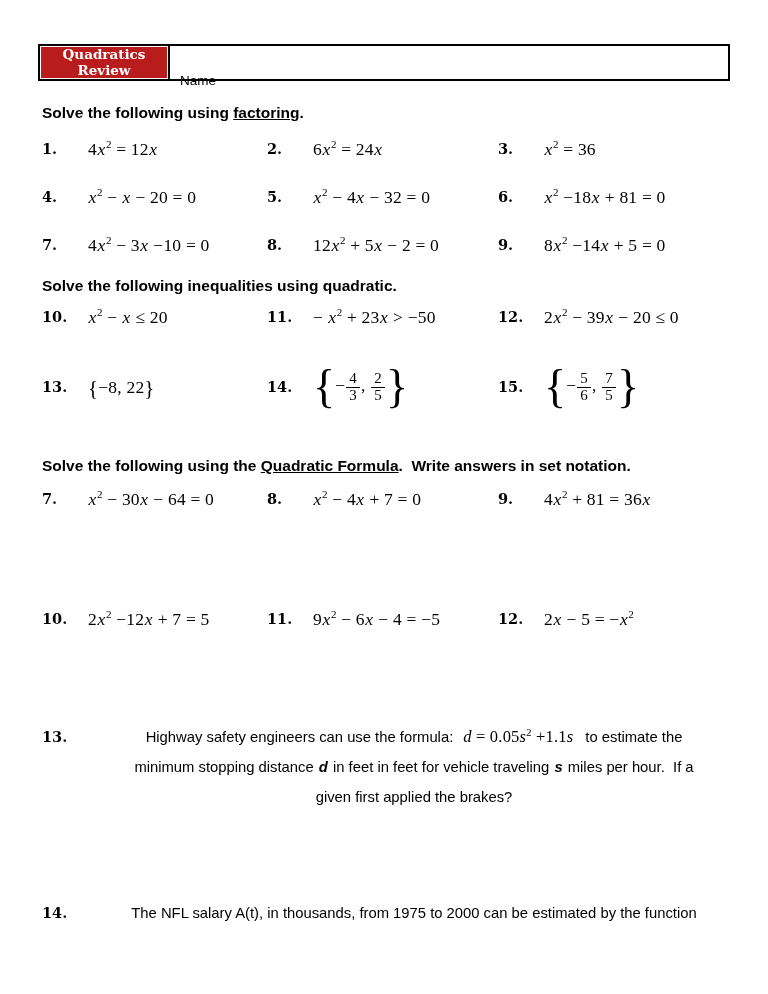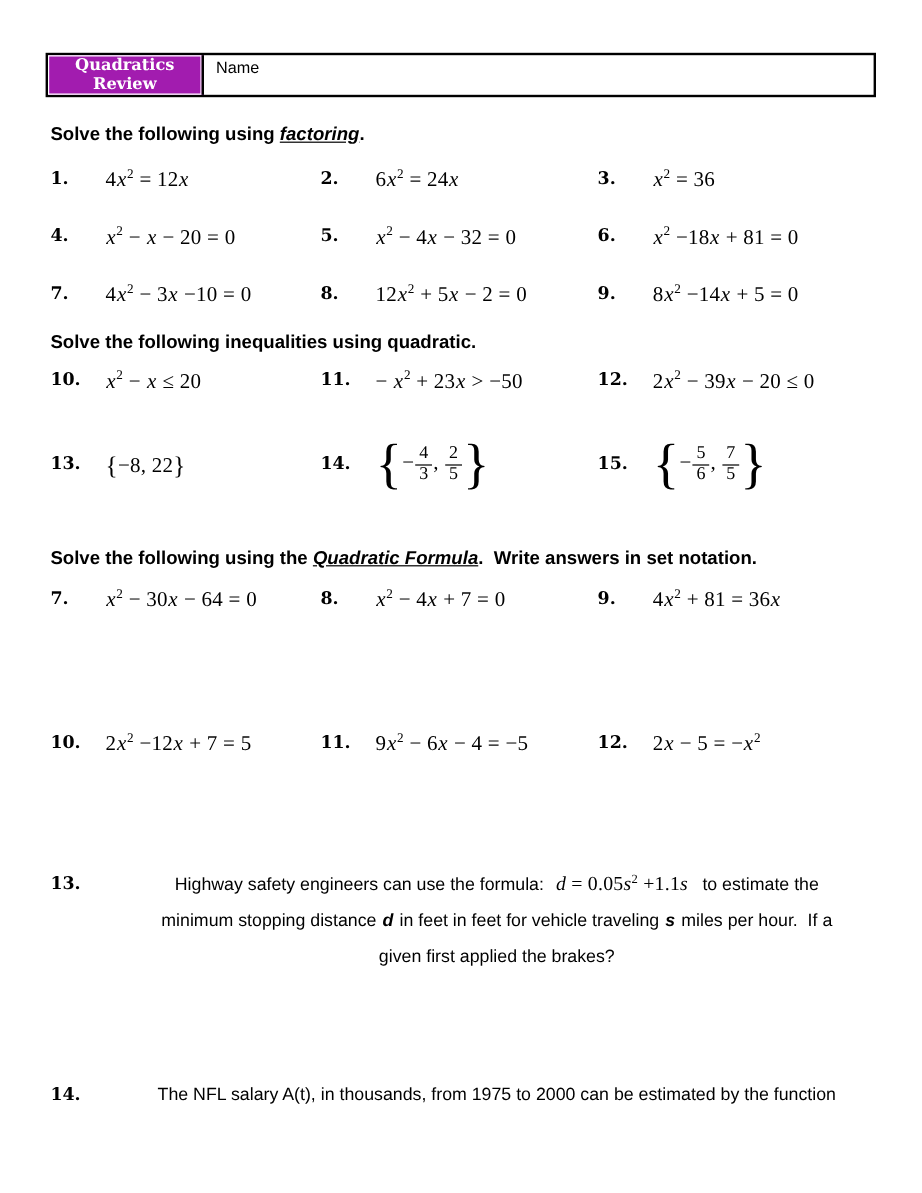--- a/index.html
+++ b/index.html
@@ -10,33 +10,33 @@
     overflow:hidden;
   }
   .page { position:absolute; inset:0; background:#ffffff; }
 
   
   .header-strip {
     position:absolute; left:38px; top:44px; width:692px; height:37px;
     border:2px solid #000; display:flex; background:#fff;
   }
   .header-title-cell {
-    width:130px; background:#a21caf; color:#fff;
+    width:130px; background:#b91c1c; color:#fff;
     display:flex; flex-direction:column; align-items:center; justify-content:center;
     font-family:"DejaVu Serif", serif; font-weight:bold;
     font-size:13.5px; line-height:15.5px; text-align:center;
     border-right:2px solid #000;
     box-shadow: inset 0 0 0 1px #ffffff;
   }
-  .header-name-cell { flex:1; padding:3px 10px; font-size:13.5px; line-height:16px; }
+  .header-name-cell { flex:1; padding:3px 10px; font-size:13.5px; line-height:16px;margin-top:24px; }
 
   
   .section { position:absolute; left:42px; width:706px; }
   .section-heading { font-weight:bold; font-size:15.5px; line-height:18px; height:18px; white-space:nowrap; }
-  .section-heading .u { text-decoration:underline;font-style:italic; }
+  .section-heading .u { text-decoration:underline; }
 
   .prob-row { position:relative; height:30px; }
   .prob { position:absolute; top:0; display:flex; align-items:flex-start; }
   .prob.c0 { left:0; } .prob.c1 { left:225px; } .prob.c2 { left:456px; }
 
   .pnum {
     width:46px; flex:0 0 46px;
     font-family:"DejaVu Serif", serif; font-weight:bold;
     font-size:14.5px; line-height:24px;
   }

